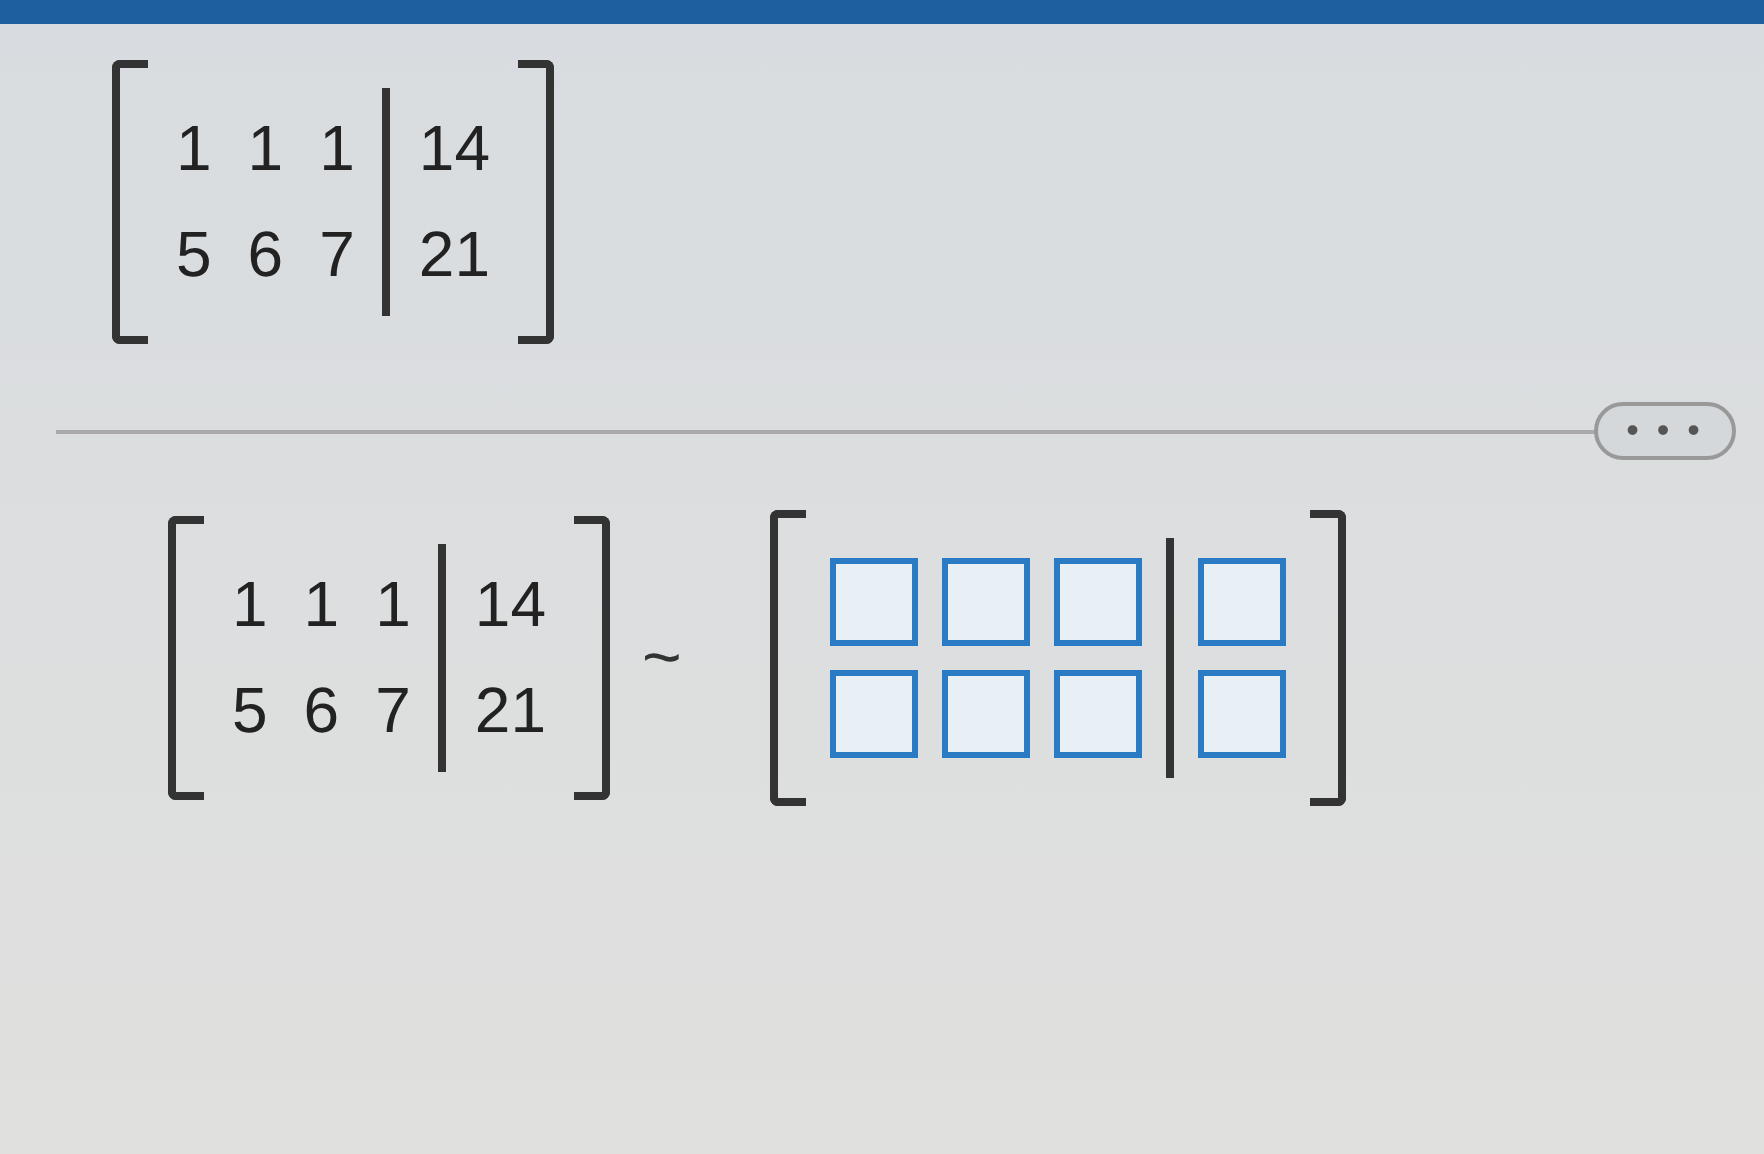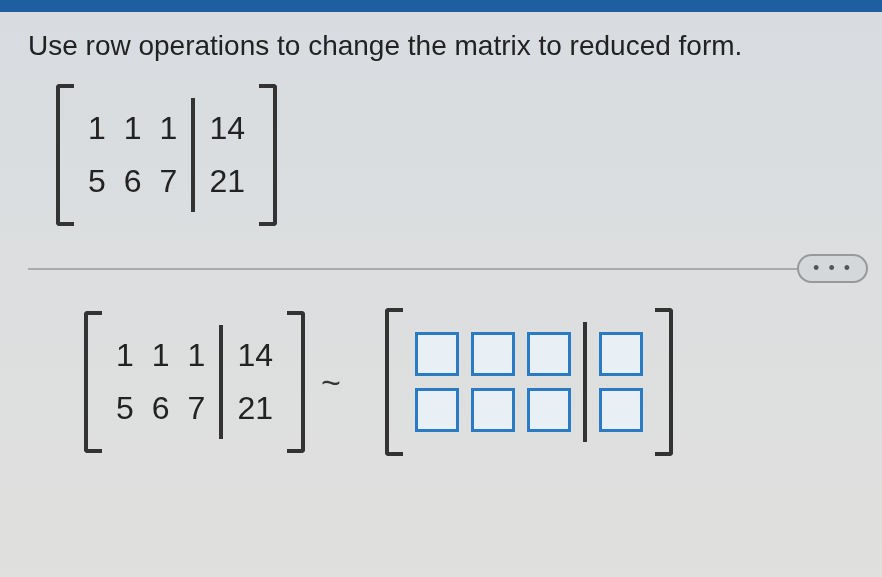--- a/index.html
+++ b/index.html
@@ -17,21 +17,20 @@
 .row2{display:flex;align-items:center;gap:16px;margin-left:28px}
 .tilde{font-size:34px;color:#333}
 .box{width:38px;height:38px;border:3px solid #2a7ac4;background:#e8f0f6;display:inline-block}
 .brow{display:flex;gap:12px;padding:6px 12px}
 </style>
 </head>
 <body>
 
 <div class="topbar"></div>
 <div class="card">
-  <div class="q">Use row operations to change the matrix to reduced form.</div>
 
   <div class="mx">
     <div class="br"></div>
     <div class="mcol">
       <div class="mrow">
         <span>1</span>
         <span>1</span>
         <span>1</span>
       </div>
       <div class="mrow">

